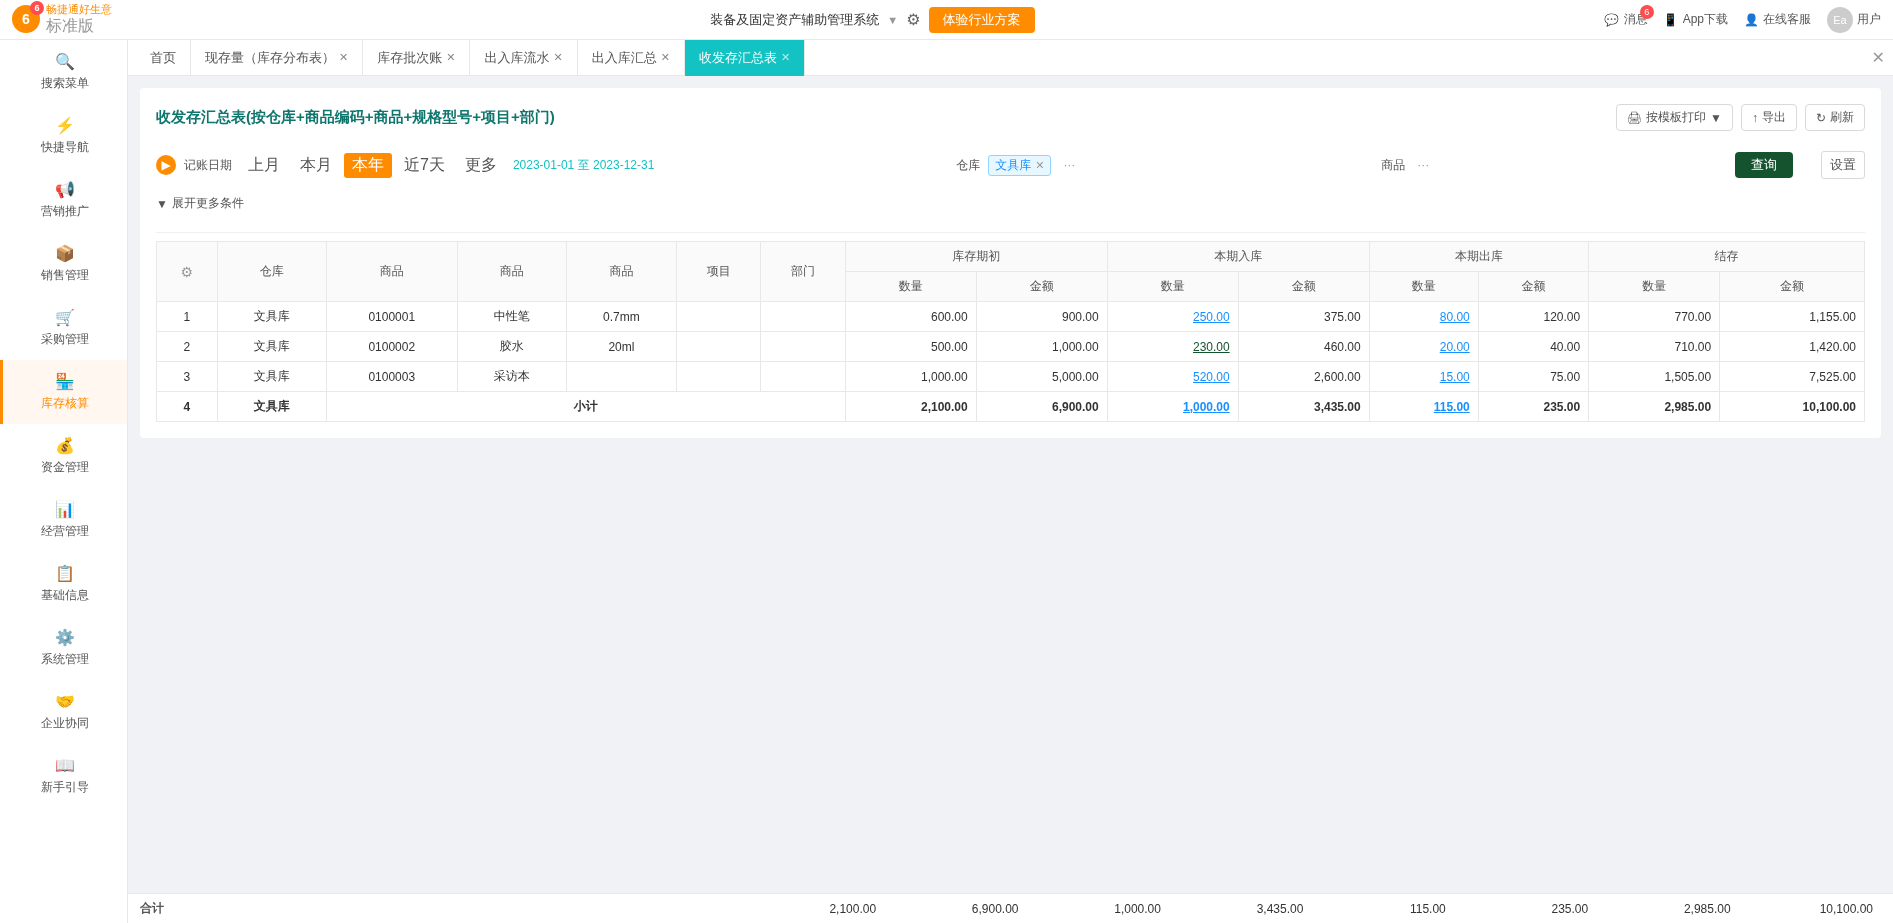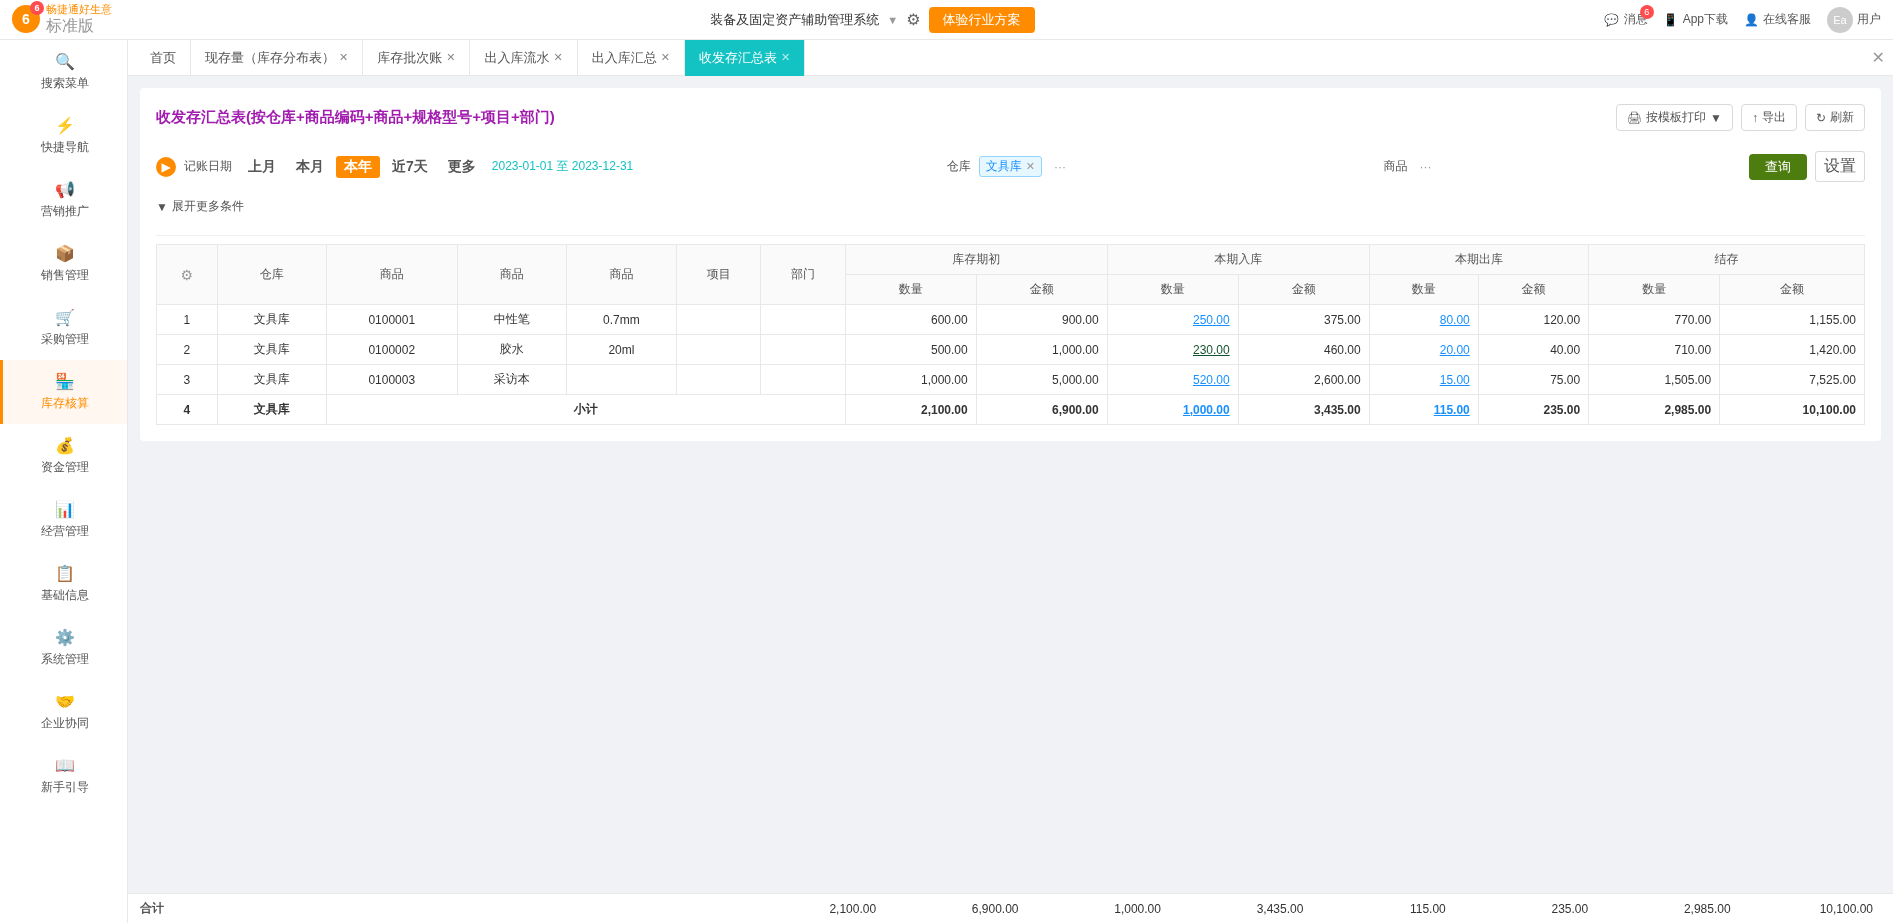--- a/index.html
+++ b/index.html
@@ -39,42 +39,42 @@
     .tab-item { display: flex; align-items: center; gap: 4px; padding: 0 14px; height: 36px; cursor: pointer; font-size: 13px; color: #555; border-right: 1px solid #e8e8e8; white-space: nowrap; }
     .tab-item.active { background: #13c2c2; color: #fff; }
     .tab-close { font-size: 11px; color: inherit; opacity: 0.7; }
     .tab-home { color: #555; }
     .tab-bar-close { margin-left: auto; color: #999; cursor: pointer; font-size: 16px; }
 
     
     .page-content { flex: 1; overflow-y: auto; background: #f0f2f5; padding: 12px; }
     .page-card { background: #fff; border-radius: 4px; padding: 16px; }
     .page-header { display: flex; align-items: center; justify-content: space-between; margin-bottom: 12px; }
-    .page-title { font-size: 15px; font-weight: bold; color: #a21caf; }
+    .page-title { font-size: 15px; font-weight: bold; color: #0f766e; }
     .page-actions { display: flex; align-items: center; gap: 8px; }
     .action-btn { display: flex; align-items: center; gap: 4px; padding: 4px 10px; border: 1px solid #d9d9d9; background: #fff; border-radius: 4px; cursor: pointer; font-size: 12px; color: #555; }
     .refresh-btn { color: #555; }
     .export-btn { color: #555; }
 
     
     .filter-bar { display: flex; align-items: center; gap: 12px; padding: 8px 0; border-bottom: 1px solid #f0f0f0; margin-bottom: 8px; flex-wrap: wrap; }
     .filter-row { display: flex; align-items: center; gap: 8px; width: 100%; }
     .filter-toggle { background: #ff8c00; color: #fff; border: none; border-radius: 50%; width: 20px; height: 20px; cursor: pointer; font-size: 12px; display: flex; align-items: center; justify-content: center; }
     .filter-label { color: #555; font-size: 12px; white-space: nowrap; }
     .filter-date-btns { display: flex; gap: 4px; align-items: center; }
-    .date-btn { padding: 2px 8px; border: none; background: none; cursor: pointer; font-size: 14px; color: #555; font-weight: bold; }
+    .date-btn { padding: 2px 8px; border: none; background: none; cursor: pointer; font-size: 16px; color: #555; }
     .date-btn.active { background: #ff8c00; color: #fff; border-radius: 3px; }
     .filter-date-range { color: #13c2c2; font-size: 12px; }
     .filter-tag { display: flex; align-items: center; gap: 4px; background: #e6f7ff; border: 1px solid #91d5ff; border-radius: 3px; padding: 1px 6px; font-size: 12px; color: #1890ff; }
     .filter-tag-close { cursor: pointer; color: #999; font-size: 11px; }
     .filter-more { color: #999; font-size: 12px; cursor: pointer; padding: 0 4px; }
     .filter-warehouse-label { color: #555; font-size: 12px; }
     .filter-goods-label { color: #555; font-size: 12px; }
-    .filter-query-btn { background: #4d7c0f; color: #fff; border: none; border-radius: 4px; padding: 4px 16px; font-size: 13px; cursor: pointer; }
-    .filter-set-btn { color: #555; font-size: 16px; cursor: pointer; padding: 4px 8px; border: 1px solid #d9d9d9; border-radius: 3px; background: #fff; }
+    .filter-query-btn { background: #14532d; color: #fff; border: none; border-radius: 4px; padding: 4px 16px; font-size: 13px; cursor: pointer; }
+    .filter-set-btn { color: #555; font-size: 13px; cursor: pointer; padding: 4px 8px; border: 1px solid #d9d9d9; border-radius: 3px; background: #fff; margin-left: 20px; }
 
     
     .expand-row { display: flex; align-items: center; justify-content: center; padding: 4px 0; margin-bottom: 8px; }
     .expand-btn { display: flex; align-items: center; gap: 4px; color: #555; font-size: 12px; cursor: pointer; border: none; background: none; }
 
     
     .data-table { width: 100%; border-collapse: collapse; font-size: 12px; }
     .data-table th, .data-table td { border: 1px solid #e8e8e8; padding: 6px 8px; text-align: right; white-space: nowrap; }
     .data-table th { background: #fafafa; color: #555; font-weight: normal; text-align: center; }
     .data-table td { color: #333; }

